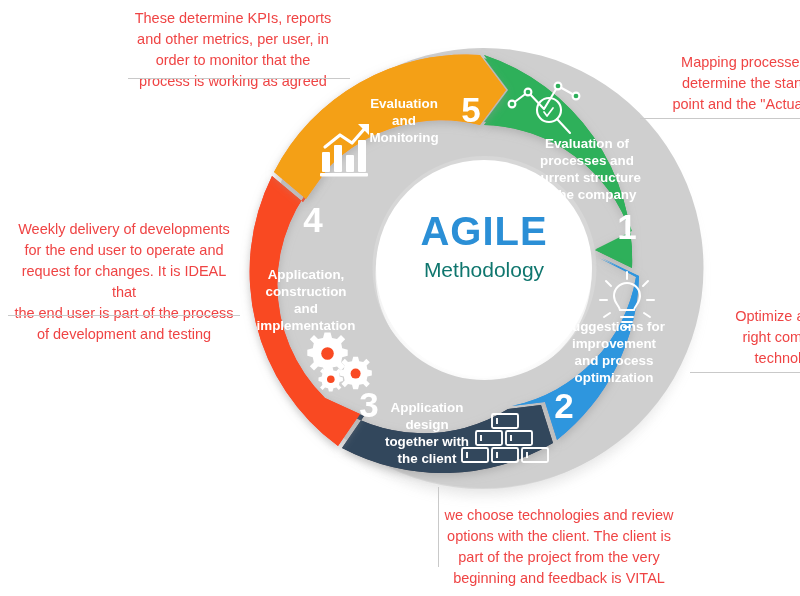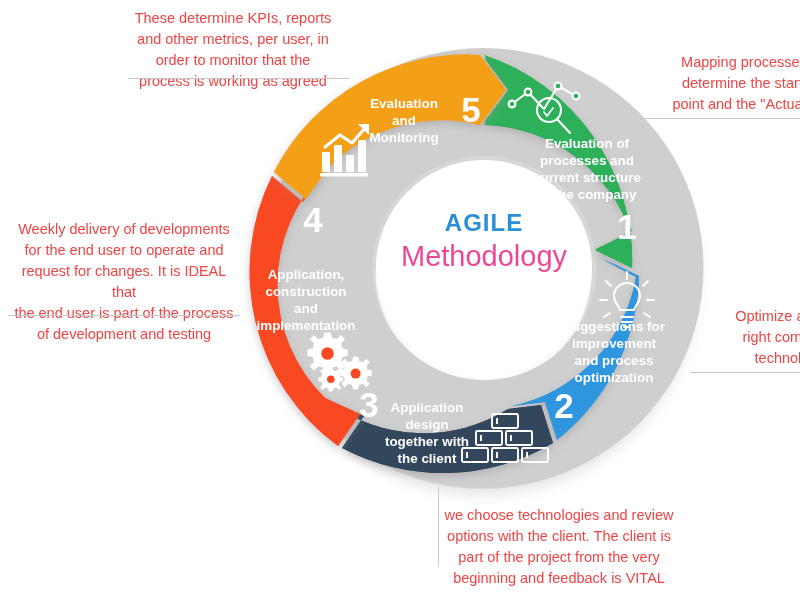--- a/index.html
+++ b/index.html
@@ -49,29 +49,29 @@
 
   
   .center-wrap{
     position:absolute;
     left:348px; top:210px;
     width:272px; height:120px;
     text-align:center;
     pointer-events:none;
   }
   .center-title{
-    font-size:24px;
+    font-size:40px;
     font-weight:bold;
     color:#2b8fd6;
     letter-spacing:1px;
     line-height:1.05;
   }
   .center-sub{
-    font-size:29px;
-    color:#ec4899;
+    font-size:21px;
+    color:#0f766e;
     margin-top:6px;
     line-height:1.1;
   }
 
   
   .seg-label{
     fill:#ffffff;
     font-size:13.4px;
     font-family:"Liberation Sans","DejaVu Sans",sans-serif;
     text-anchor:middle;

